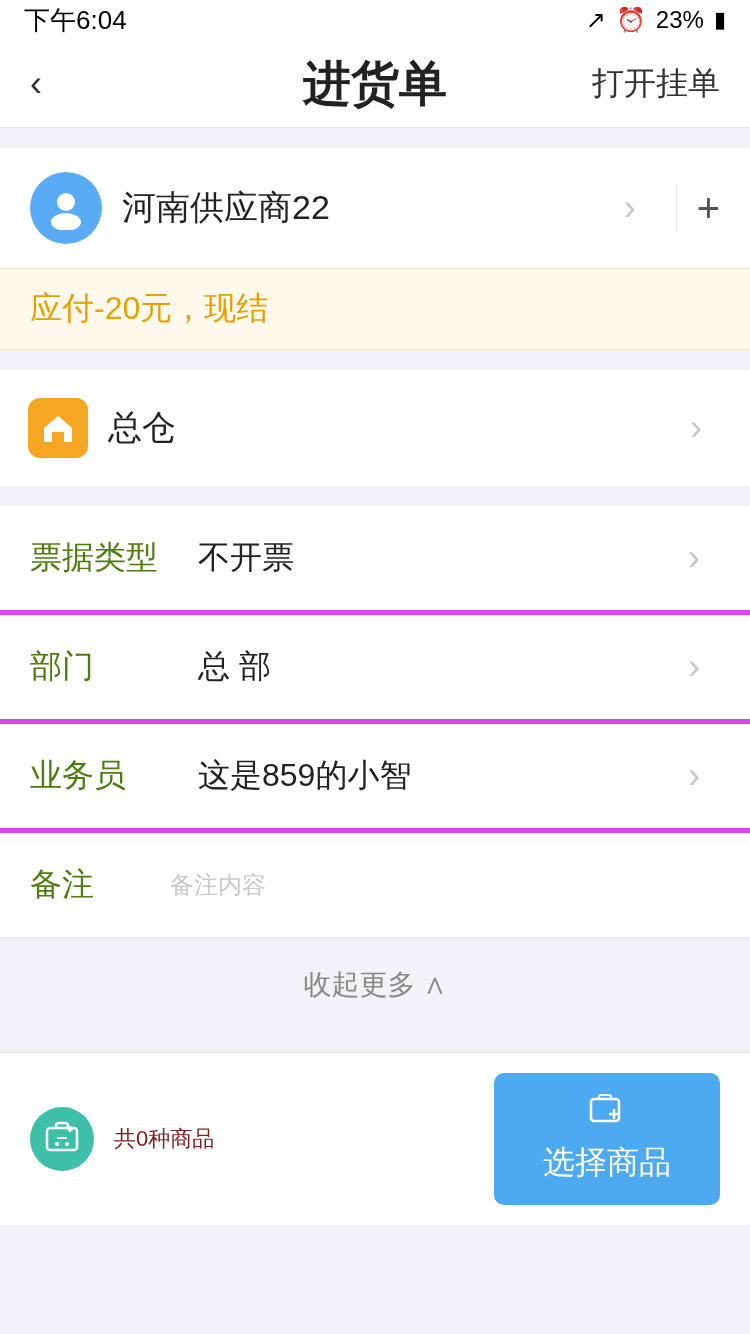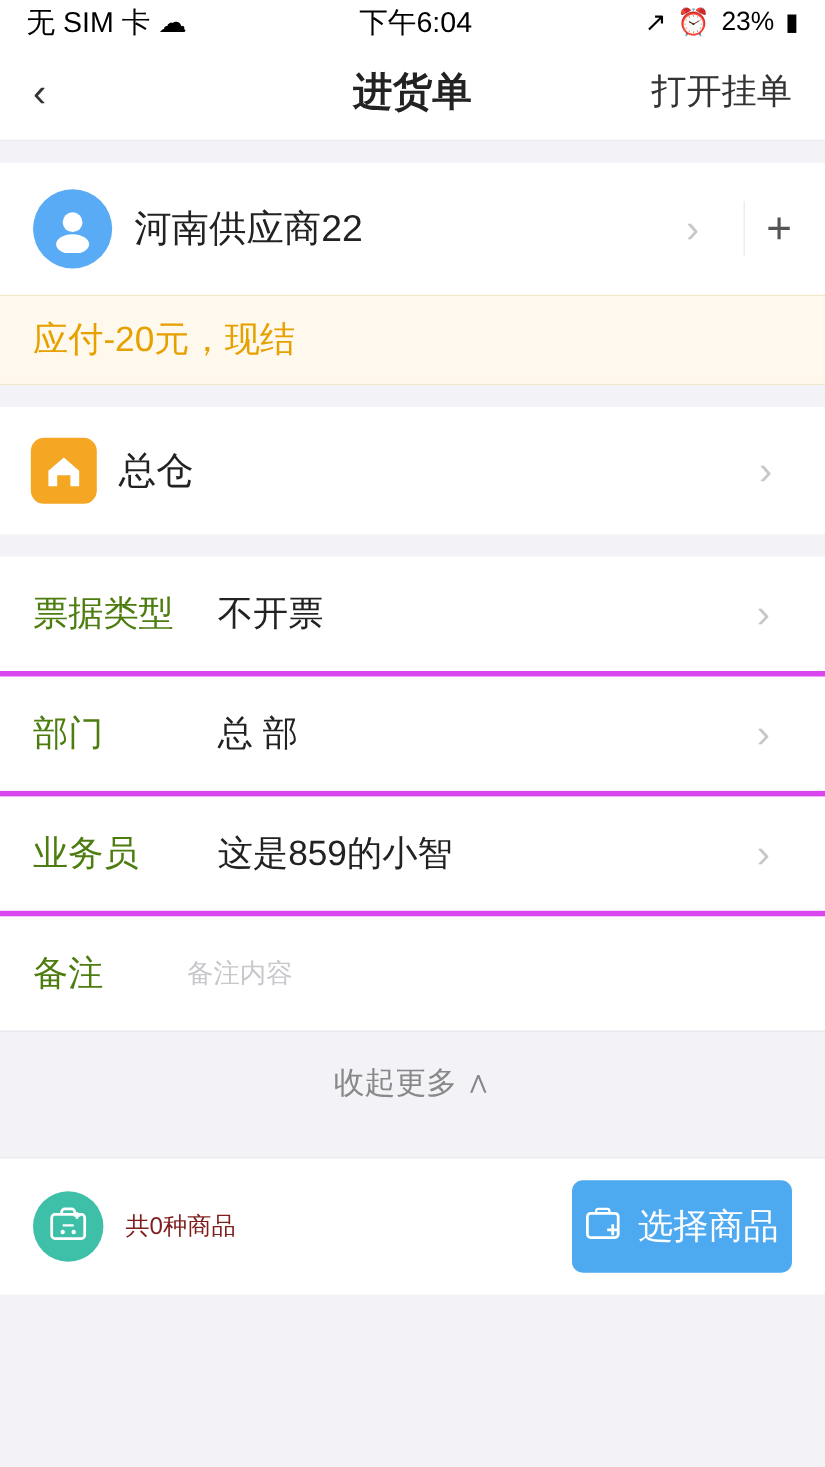--- a/index.html
+++ b/index.html
@@ -36,21 +36,21 @@
       padding: 0 30px;
       border-bottom: 1px solid #e5e5ea;
     }
     .nav-back {
       font-size: 36px;
       color: #333;
       cursor: pointer;
       width: 80px;
     }
     .nav-title {
-      font-size: 36px;
+      font-size: 48px;
       font-weight: 600;
       color: #222;
       margin-left: 48px;
     }
     .nav-action {
       font-size: 32px;
       color: #333;
       cursor: pointer;
     }
 
@@ -209,43 +209,41 @@
     .product-count {
       flex: 1;
       font-size: 22px;
       color: #7f1d1d;
     }
     .select-btn {
       background: #4da9f0;
       color: #fff;
       border: none;
       border-radius: 10px;
-      padding: 20px 12px;
+      padding: 20px 49px;
       font-size: 32px;
       display: flex;
       align-items: center;
       gap: 12px;
       cursor: pointer;
+      flex-direction: column;
     }
     .select-btn svg { width: 36px; height: 36px; }
 
     
     .rest-bg {
       background: #f2f2f7;
       flex: 1;
       min-height: 300px;
     }
   </style>
 </head>
 <body>
 
 <div class="status-bar">
-  <div class="status-left">
-    <span>无 SIM 卡 ☁</span>
-  </div>
   <div>下午6:04</div>
   <div class="status-right">
     <span>↗</span>
     <span>⏰</span>
     <span>23%</span>
     <span style="font-size:22px;">▮</span>
   </div>
 </div>
 
 <div class="nav-bar">

